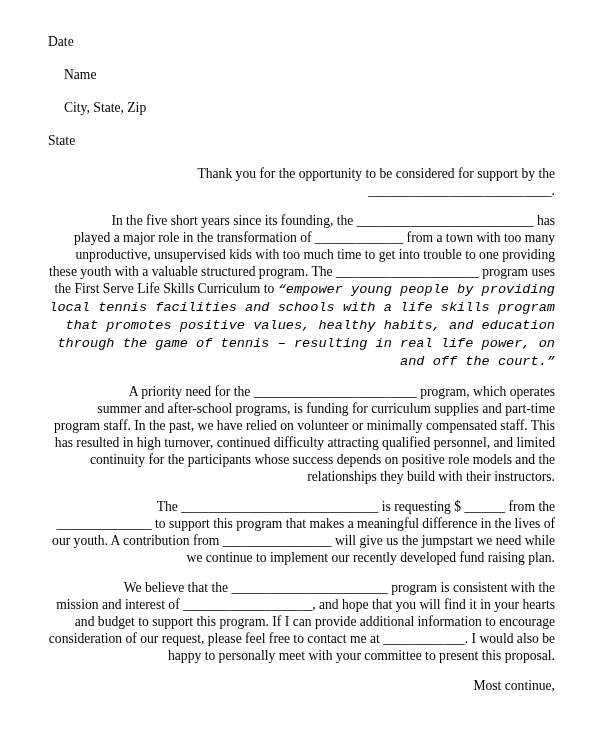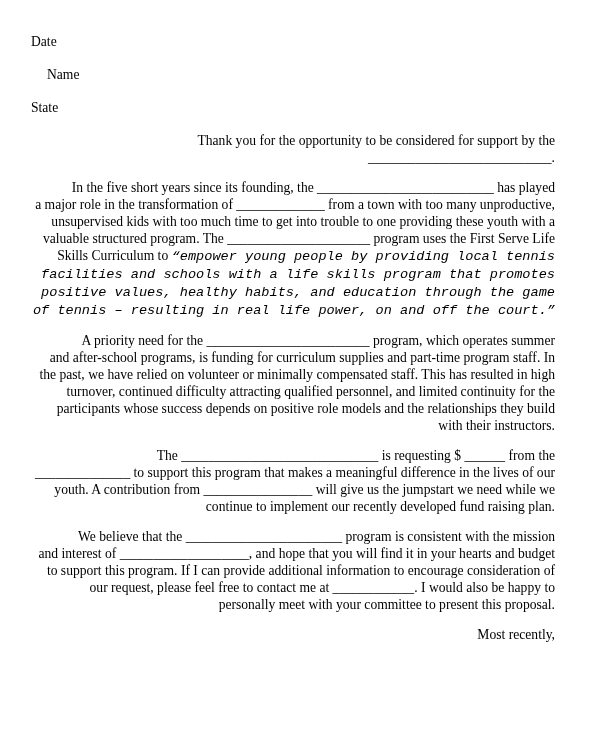--- a/index.html
+++ b/index.html
@@ -4,21 +4,21 @@
 <style>
   html, body {
     margin: 0;
     padding: 0;
     background: #ffffff;
   }
   .page {
     width: 600px;
     height: 730px;
     box-sizing: border-box;
-    padding: 33px 45px 18px 31px;
+    padding: 33px 45px 18px 48px;
     background: #ffffff;
     color: #000000;
     font-family: "Liberation Serif", "DejaVu Serif", serif;
     font-size: 13.6px;
     line-height: 17px;
     overflow: hidden;
   }
   .line {
     margin: 0 0 16px 0;
   }
@@ -45,26 +45,27 @@
   }
 </style>
 </head>
 <body>
 
 <div class="page">
   <p class="line">Date</p>
 
   <div class="block" id="recipient-block">
       <p class="line">Name</p>
+      <p class="line">City, State, Zip</p>
     </div>
 
   <p class="line">State</p>
 
   <div id="letter-body">
       <p class="para indent"><span>Thank you for the opportunity to be considered for support by the ___________________________.</span></p>
       <p class="para indent"><span>In the five short years since its founding, the __________________________ has played a major role in the transformation of _____________ from a town with too many unproductive, unsupervised kids with too much time to get into trouble to one providing these youth with a valuable structured program. The _____________________ program uses the First Serve Life Skills Curriculum to </span><span class="italic">“empower young people by providing local tennis facilities and schools with a life skills program that promotes positive values, healthy habits, and education through the game of tennis – resulting in real life power, on and off the court.”</span></p>
       <p class="para indent"><span>A priority need for the ________________________ program, which operates summer and after-school programs, is funding for curriculum supplies and part-time program staff. In the past, we have relied on volunteer or minimally compensated staff. This has resulted in high turnover, continued difficulty attracting qualified personnel, and limited continuity for the participants whose success depends on positive role models and the relationships they build with their instructors.</span></p>
       <p class="para indent"><span>The _____________________________ is requesting $ ______ from the ______________ to support this program that makes a meaningful difference in the lives of our youth. A contribution from ________________ will give us the jumpstart we need while we continue to implement our recently developed fund raising plan.</span></p>
       <p class="para indent"><span>We believe that the _______________________ program is consistent with the mission and interest of ___________________, and hope that you will find it in your hearts and budget to support this program. If I can provide additional information to encourage consideration of our request, please feel free to contact me at ____________. I would also be happy to personally meet with your committee to present this proposal.</span></p>
     </div>
 
-  <p class="para closing">Most recently,</p>
+  <p class="para closing">Most continue,</p>
 </div>
 
 </body></html>

